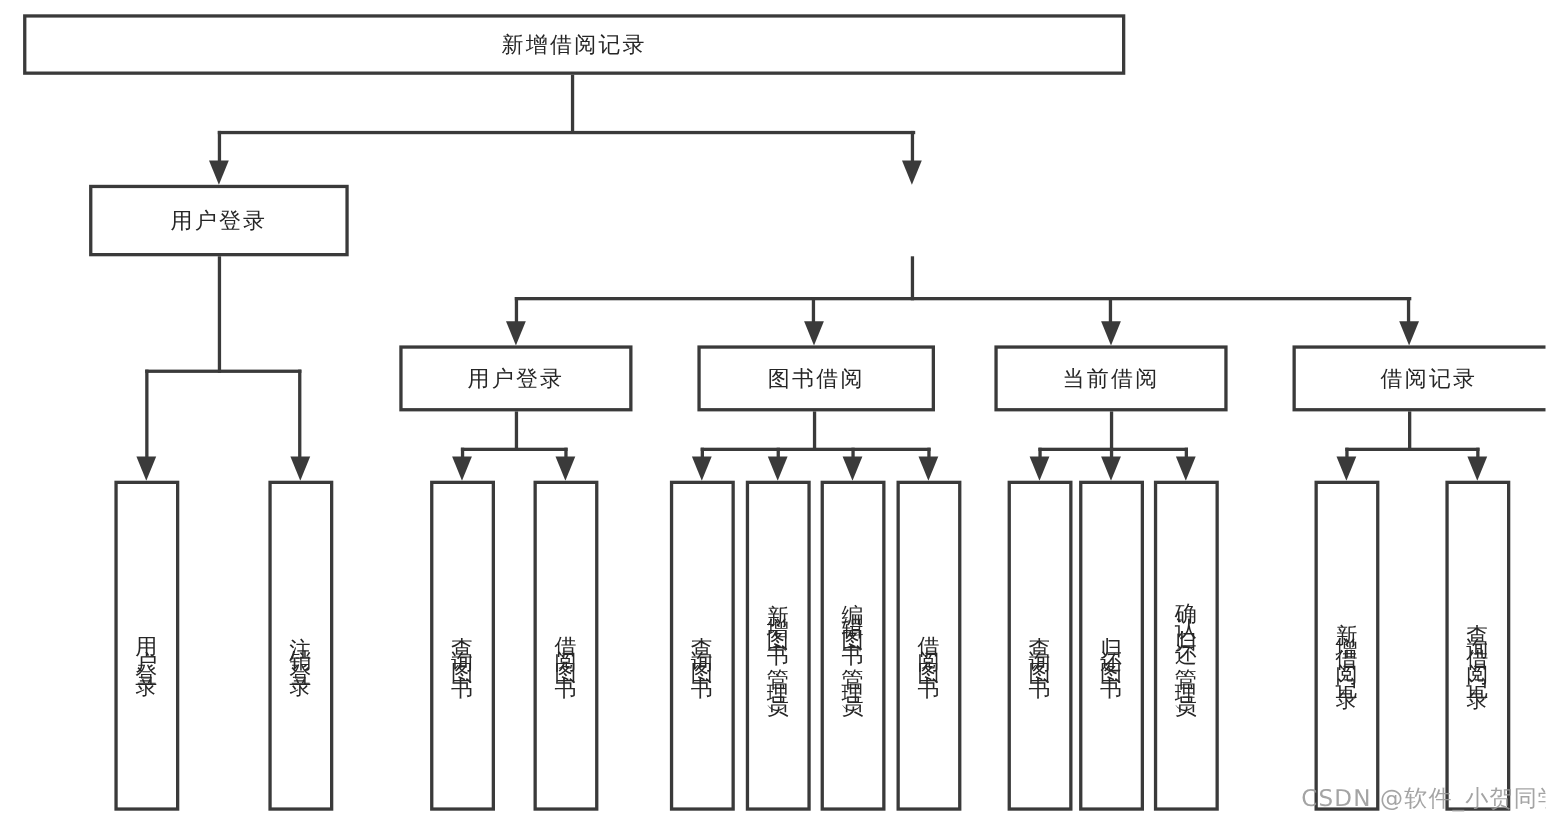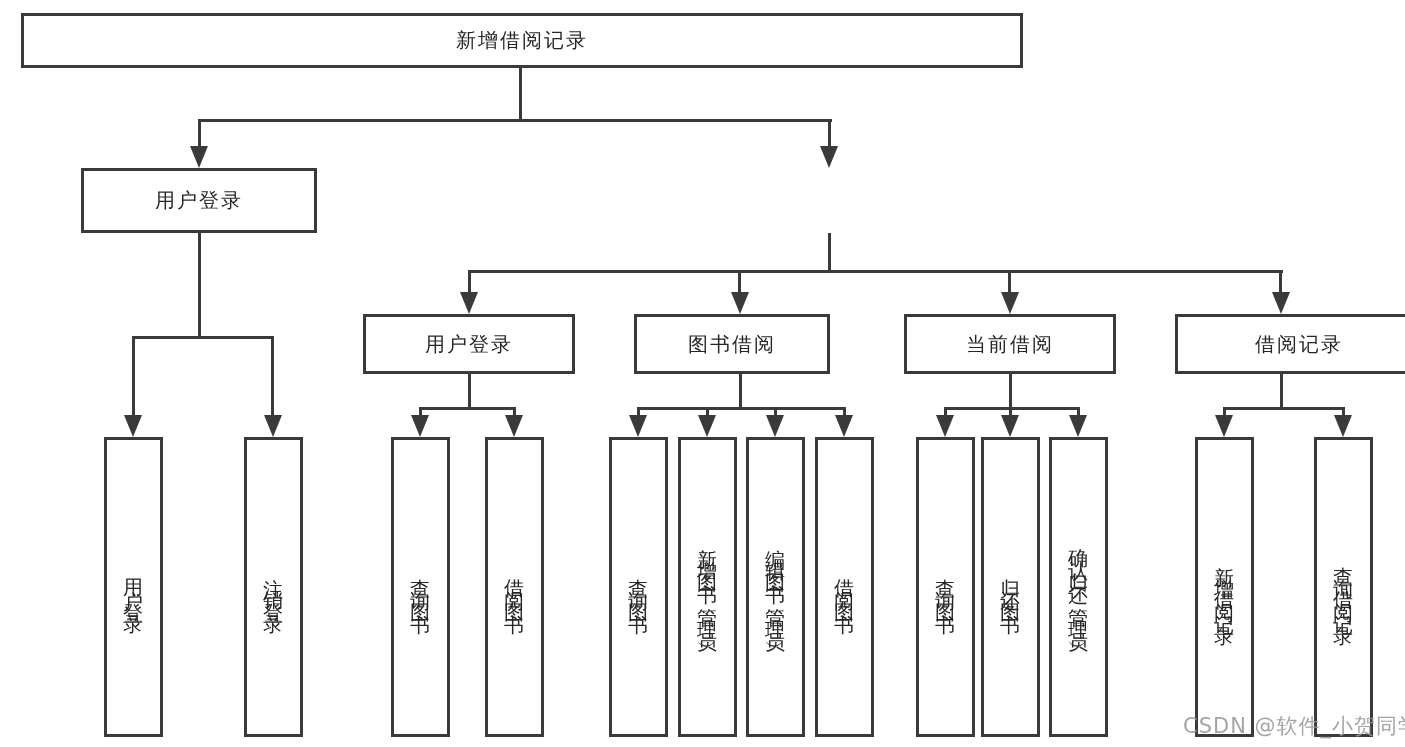--- a/index.html
+++ b/index.html
@@ -97,21 +97,21 @@
   <div class="vl" style="left:468px; top:270px; height:26px;"></div>
   <div class="vl" style="left:738px; top:270px; height:26px;"></div>
   <div class="vl" style="left:1008px; top:270px; height:26px;"></div>
   <div class="vl" style="left:1279px; top:270px; height:26px;"></div>
   <div class="arr" style="left:460px; top:292px;"></div>
   <div class="arr" style="left:731px; top:292px;"></div>
   <div class="arr" style="left:1001px; top:292px;"></div>
   <div class="arr" style="left:1272px; top:292px;"></div>
 
   <div class="box" style="left:363px; top:314px; width:212px; height:60px;">用户登录</div>
-  <div class="box" style="left:634px; top:314px; width:196px; height:60px;">图书借阅</div>
+  <div class="box" style="left:634px; top:314px; width:216px; height:60px;">图书借阅</div>
   <div class="box" style="left:904px; top:314px; width:212px; height:60px;">当前借阅</div>
   <div class="box" style="left:1175px; top:314px; width:248px; height:60px;">借阅记录</div>
 
   <div class="vl" style="left:468px; top:374px; height:36px;"></div>
   <div class="hl" style="left:419px; top:407px; width:97px;"></div>
   <div class="vl" style="left:419px; top:407px; height:12px;"></div>
   <div class="vl" style="left:513px; top:407px; height:12px;"></div>
   <div class="arr" style="left:411px; top:415px;"></div>
   <div class="arr" style="left:505px; top:415px;"></div>
 

